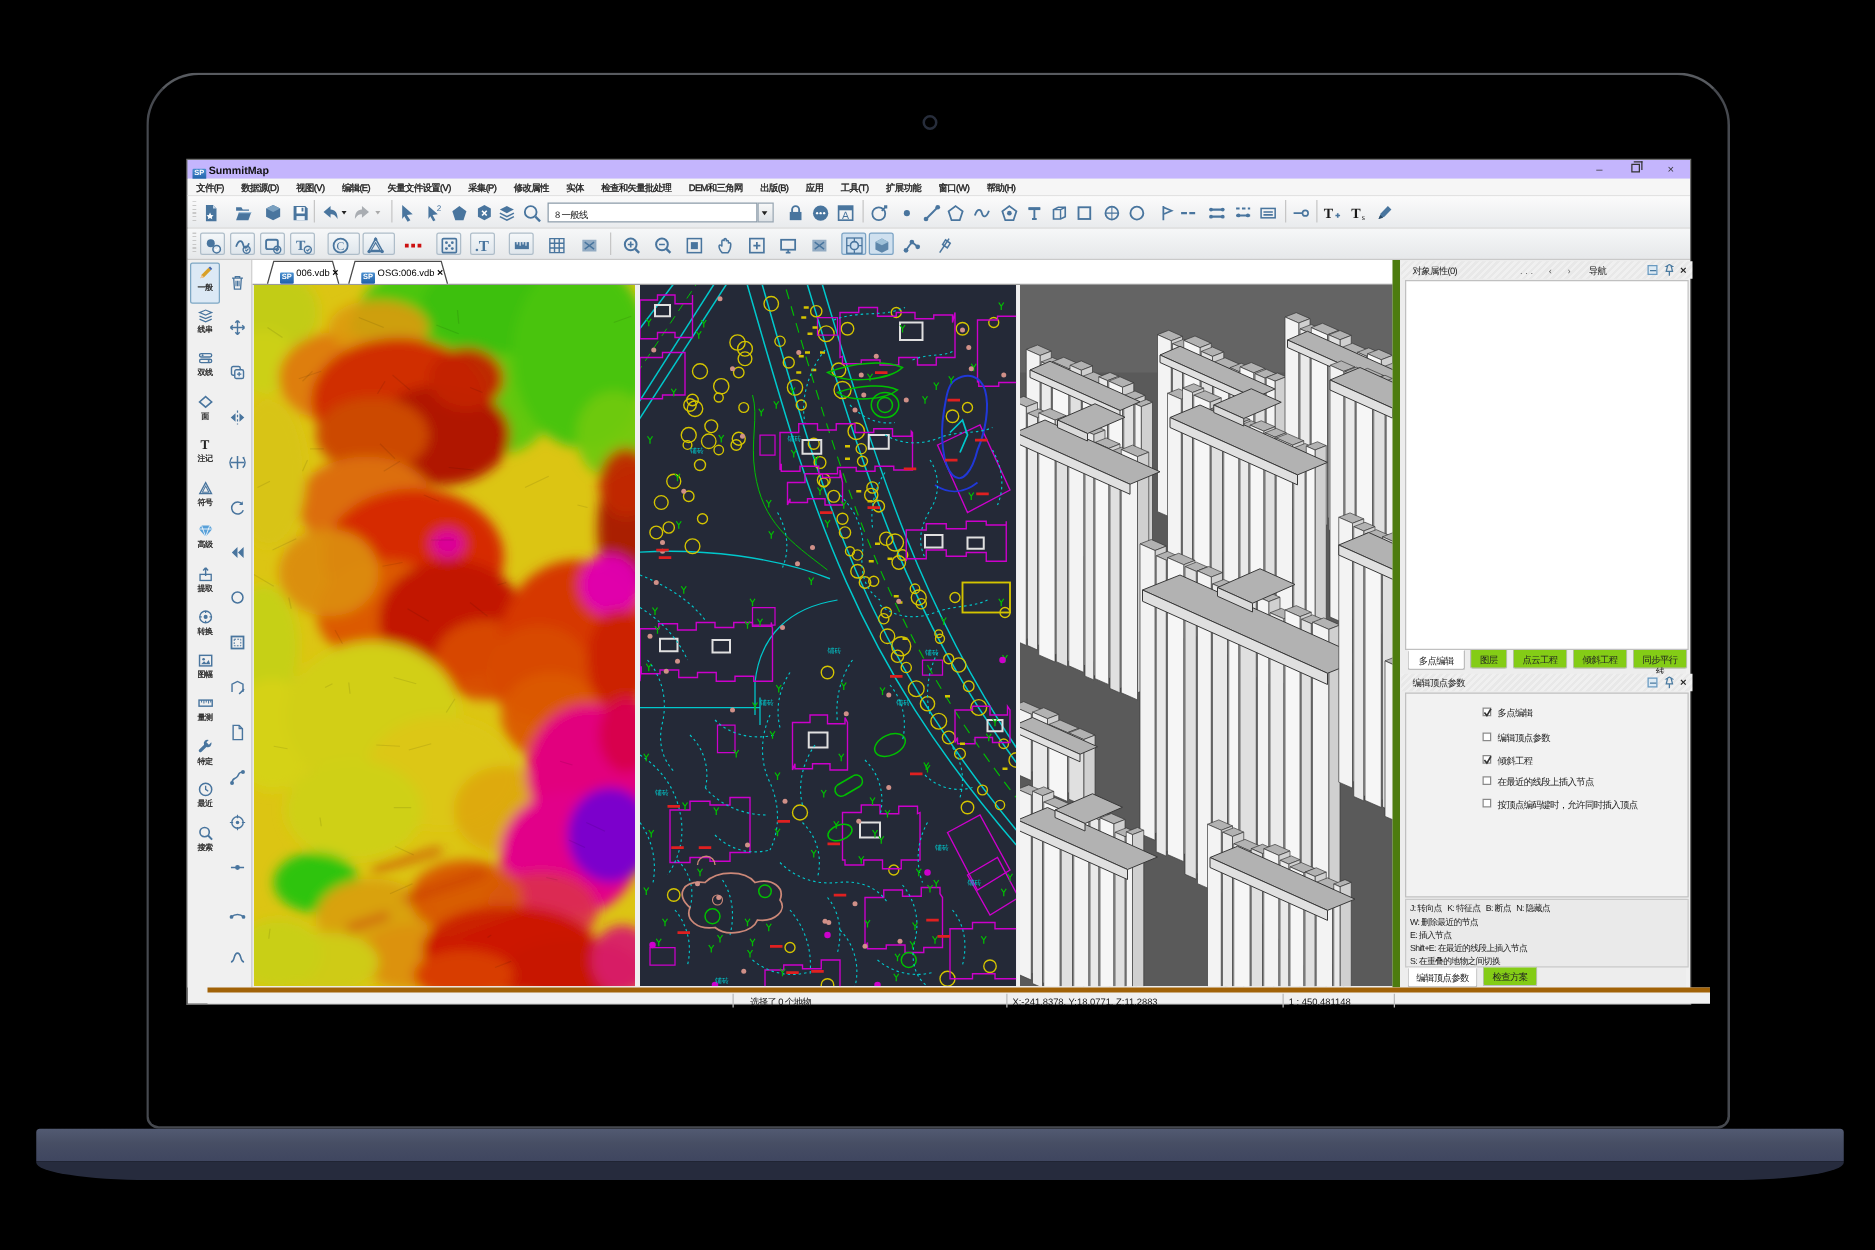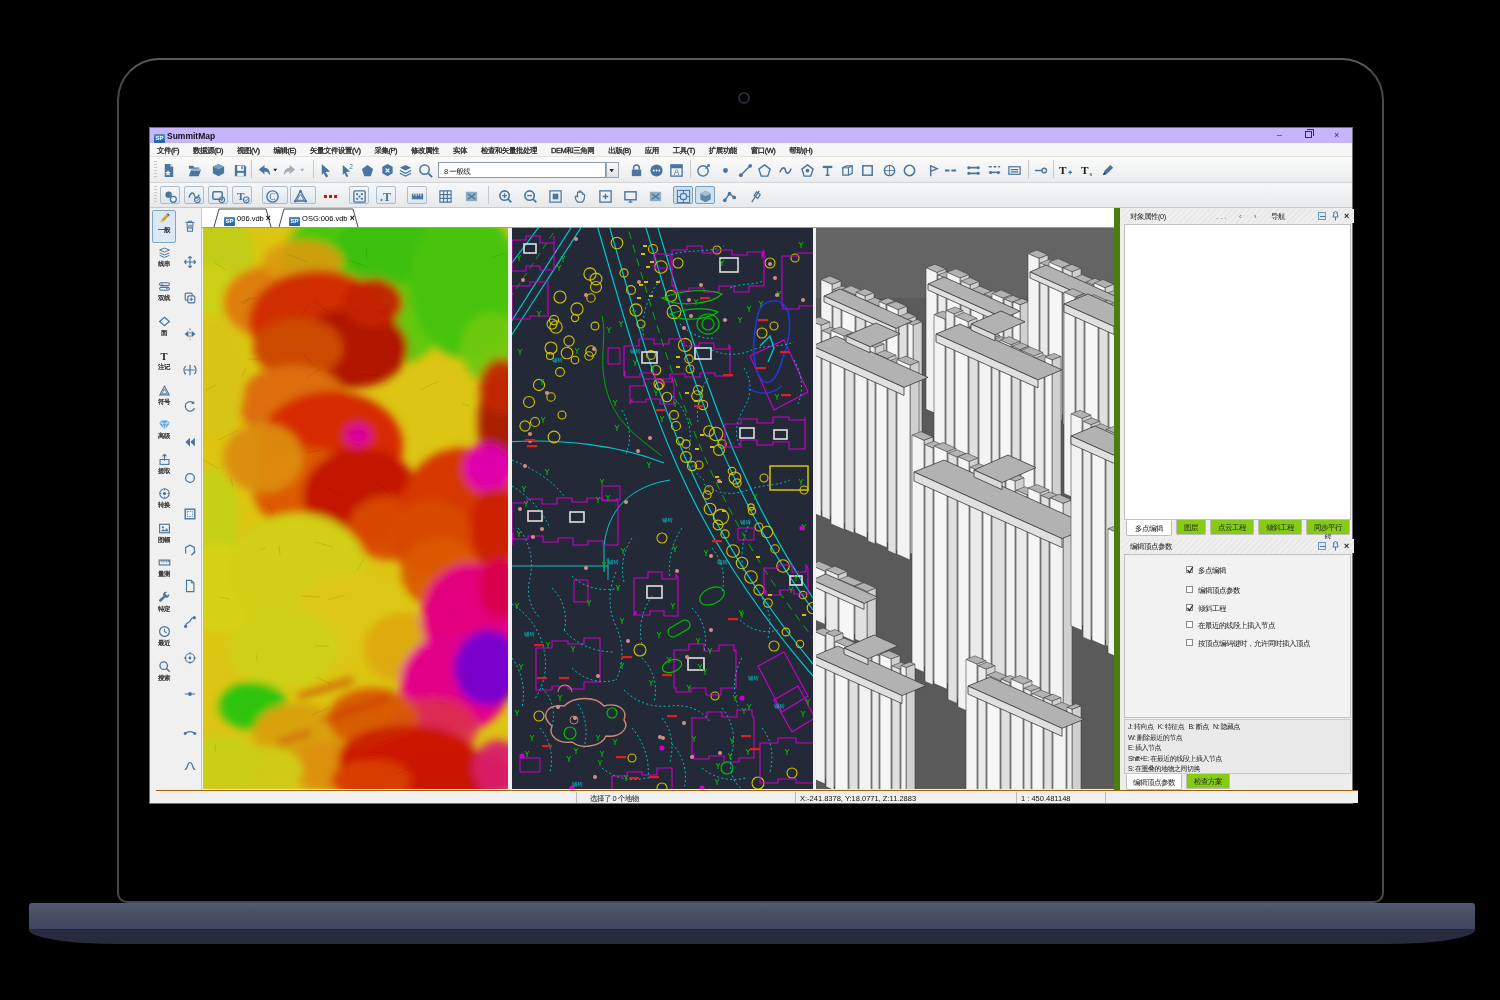--- a/index.html
+++ b/index.html
@@ -20,21 +20,21 @@
 .ti{position:absolute;top:6px;width:14px;height:14px}
 .tbtn{position:absolute;top:3px;width:20px;height:18px;border:1px solid #aebdc9;border-radius:2px;
  background:linear-gradient(#f4f7f9,#dfe6ec)}
 .tbtn svg{position:absolute;left:2px;top:1.5px}
 #sidebar{left:0;top:80px;width:52px;height:582px;background:#f0f0f0}
 .sc1{position:absolute;left:2px;width:24px;height:33px;text-align:center;font-size:7px;color:#000;-webkit-text-stroke:0.25px #333}
 .sc1 svg{display:block;margin:1px auto 0}
 .sc1 .lb{display:block;margin-top:0px;transform:scale(0.92)}
 .sel{border:1px solid #7da7c4;background:#dce9f5;border-radius:2px}
 .sc2{position:absolute;left:33px;width:15px;height:15px}
-#statusbar{left:6px;top:662px;width:1202px;height:13px;background:#f0f0f0;border-top:1px solid #a16207;font-size:7.5px}
+#statusbar{left:16px;top:662px;width:1202px;height:13px;background:#f0f0f0;border-top:4px solid #a16207;font-size:7.5px}
 .scell{position:absolute;top:1px;height:11px;border-left:1px solid #b9b9b9;padding:1.5px 0 0 4px;color:#111}
 .vsep{position:absolute;top:3px;width:1px;height:18px;background:#c6c6c6}
 .grip{position:absolute;width:3px;background:repeating-linear-gradient(180deg,#c8c8c8 0 1px,transparent 1px 3px)}
 #rp{left:964px;top:80px;width:235px;height:582px;background:#ededed;border-left:6px solid #4d7c0f}
 .dockhead{position:absolute;left:1px;width:233px;height:14px;background:repeating-linear-gradient(135deg,#f0f0f0 0 2px,#e8e8e8 2px 4px);font-size:7.5px;color:#222;padding:2.5px 0 0 9px}
 .dbtns{position:absolute;right:0;top:2px;width:40px;height:10px}
 .rtab{position:absolute;height:15px;font-size:7.5px;color:#222;padding:2.5px 6px 0 6px;background:#84cc16;border:1px solid #bdbdbd;border-top:none;border-radius:0 0 2px 2px}
 .rtab.on{background:#fff;border-top:1px solid #fff;height:16px}
 #tabsrow{left:52px;top:80px;width:915px;height:20px;background:#fff;border-bottom:1px solid #9a9a9a}
 .dtxt{position:absolute;top:5px;font-size:7.5px;color:#000;white-space:nowrap}

